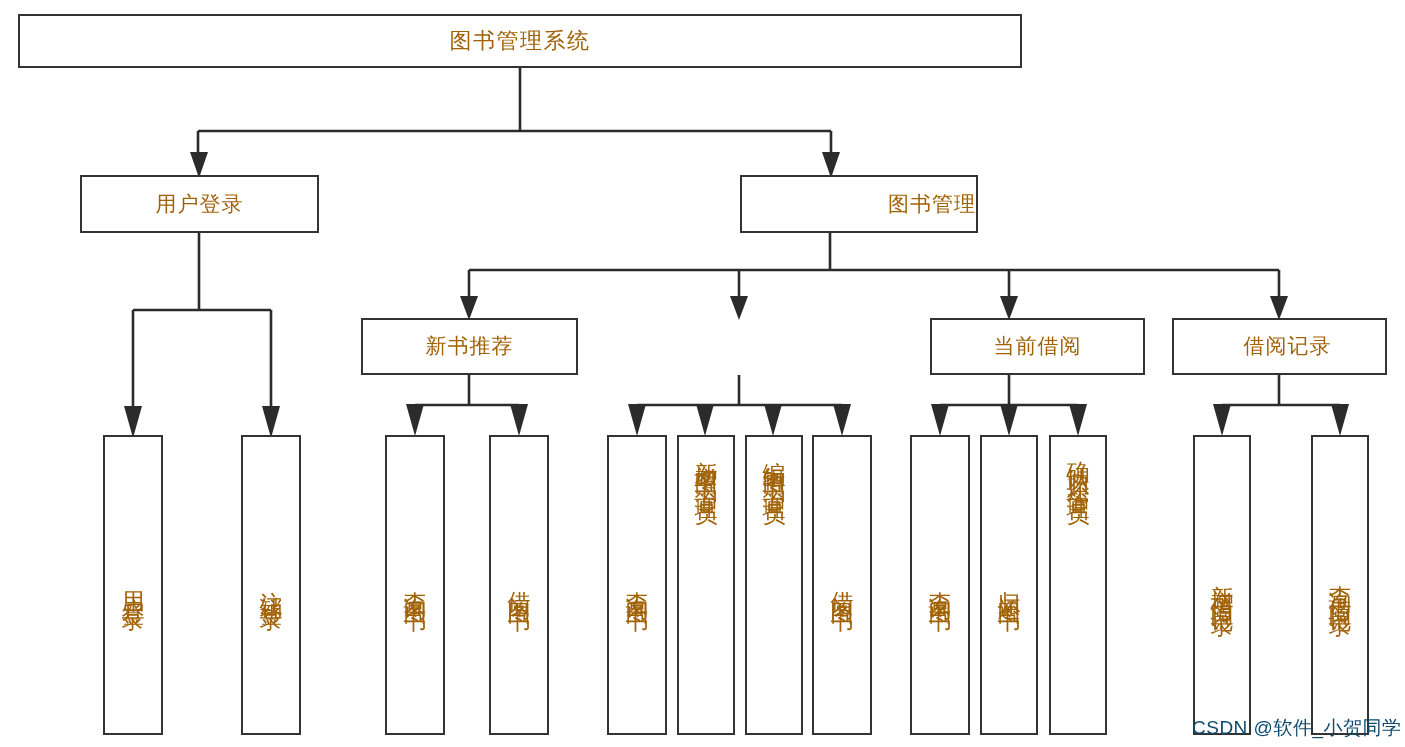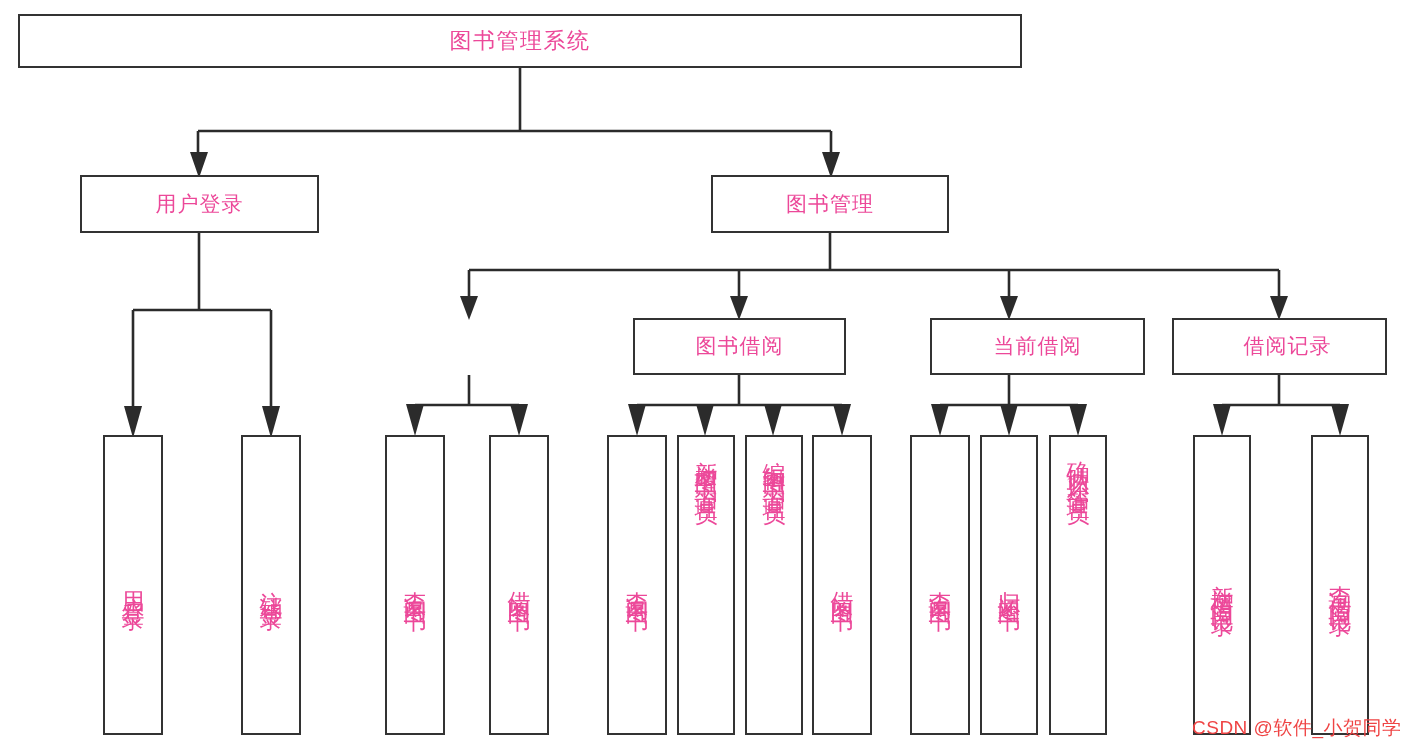--- a/index.html
+++ b/index.html
@@ -34,21 +34,21 @@
     display: flex;
     align-items: center;
     justify-content: center;
     color: #1a1a1a;
     z-index: 2;
   }
   .node .label {
     display: block;
     text-align: center;
     line-height: 1.18;
-    color: #ec4899;
+    color: #a16207;
   }
   
   .node.h .label {
     font-size: 21px;
     letter-spacing: 1px;
     white-space: nowrap;
   }
   .node.root .label {
     font-size: 22px;
     letter-spacing: 1.5px;
@@ -67,21 +67,21 @@
     letter-spacing: 6px;
     white-space: nowrap;
   }
   .node.v.centered {
     align-items: center;
     padding-top: 0;
   }
   .watermark {
     position: absolute;
     font-size: 19px;
-    color: #ef4444;
+    color: #0c4a6e;
     white-space: nowrap;
     z-index: 5;
     letter-spacing: 0.5px;
   }
 </style>
 </head>
 <body>
 
 <div id="canvas">
 
@@ -164,26 +164,26 @@
     </g>
   </svg>
 
   <div class="node h root" style="left:18px; top:14px; width:1004px; height:54px;">
     <span class="label">图书管理系统</span>
   </div>
 
   <div class="node h" style="left:80px; top:175px; width:239px; height:58px;">
     <span class="label">用户登录</span>
   </div>
-  <div class="node h" style="left:711px; top:175px; width:238px; height:58px;">
+  <div class="node h" style="left:740px; top:175px; width:238px; height:58px;justify-content:flex-end;">
     <span class="label">图书管理</span>
   </div>
 
-  <div class="node h" style="left:633px; top:318px; width:213px; height:57px;">
-    <span class="label">图书借阅</span>
+  <div class="node h" style="left:361px; top:318px; width:217px; height:57px;">
+    <span class="label">新书推荐</span>
   </div>
   <div class="node h" style="left:902px; top:318px; width:215px; height:57px;margin-left:28px;">
     <span class="label">当前借阅</span>
   </div>
   <div class="node h" style="left:1172px; top:318px; width:215px; height:57px;padding-left:16px;">
     <span class="label">借阅记录</span>
   </div>
 
   <div class="node v centered" style="left:103px; top:435px; width:60px; height:300px;">
     <span class="label">用户登录</span>

